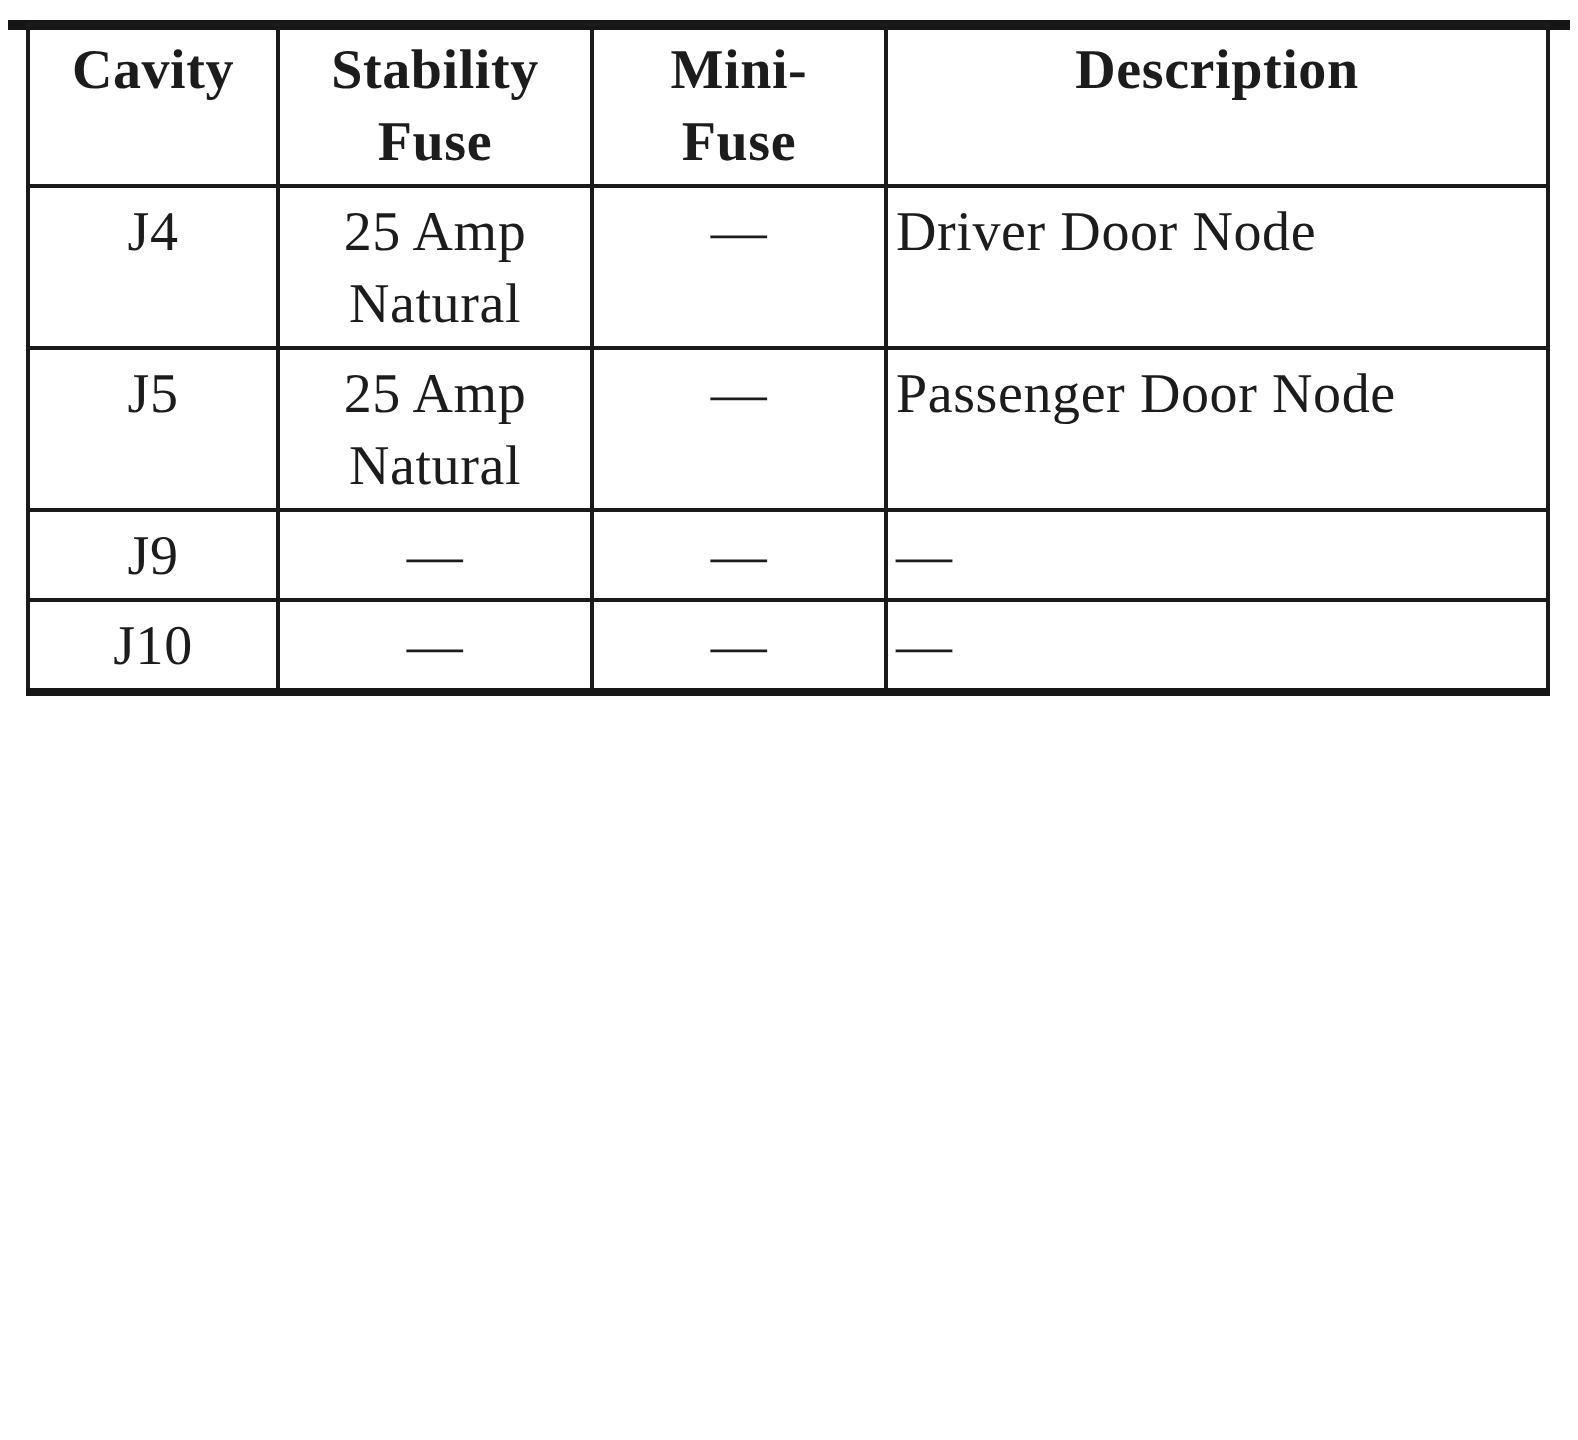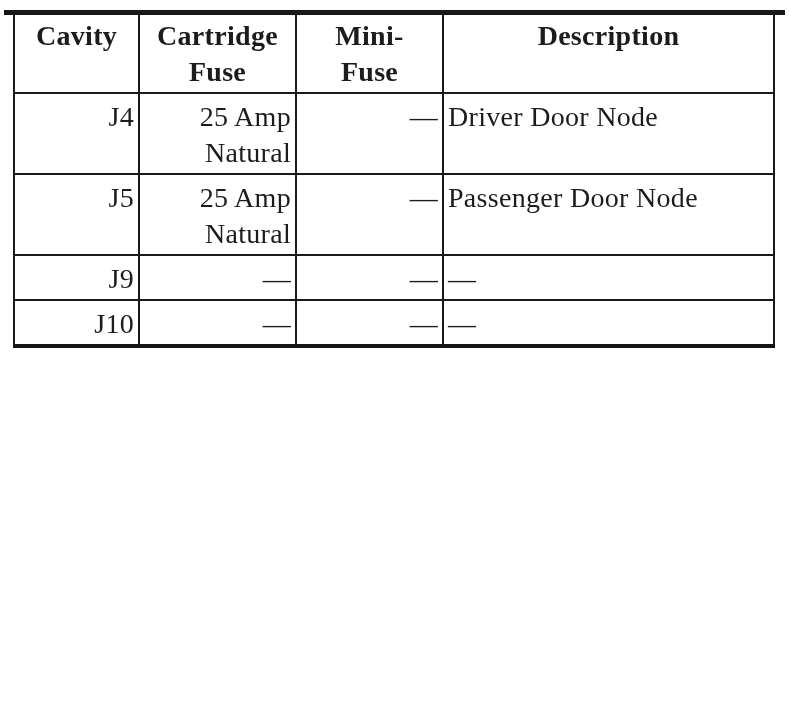--- a/index.html
+++ b/index.html
@@ -44,21 +44,21 @@
     overflow: hidden;
   }
   table.fuse-table {
     border-bottom: 4px solid #161616;
   }
   table.fuse-table th {
     font-weight: bold;
     text-align: center;
   }
   td.c-cavity, td.c-cartridge, td.c-mini {
-    text-align: right;
+    text-align: center;
   }
   td.c-desc {
     text-align: left;
     padding-left: 12px;
     padding-right: 8px;
     margin-left: 19px;
   }
   col.w-cavity    { width: 125px; }
   col.w-cartridge { width: 157px; }
   col.w-mini      { width: 147px; }
@@ -80,21 +80,21 @@
   <table class="fuse-table">
     <colgroup>
       <col class="w-cavity">
       <col class="w-cartridge">
       <col class="w-mini">
       <col class="w-desc">
     </colgroup>
     <thead>
       <tr class="h-header">
         <th>Cavity</th>
-        <th>Cartridge
+        <th>Stability
 Fuse</th>
         <th>Mini-
 Fuse</th>
         <th>Description</th>
       </tr>
     </thead>
     <tbody>
       <tr class="h-2line">
         <td class="c-cavity">J4</td>
         <td class="c-cartridge">25 Amp

